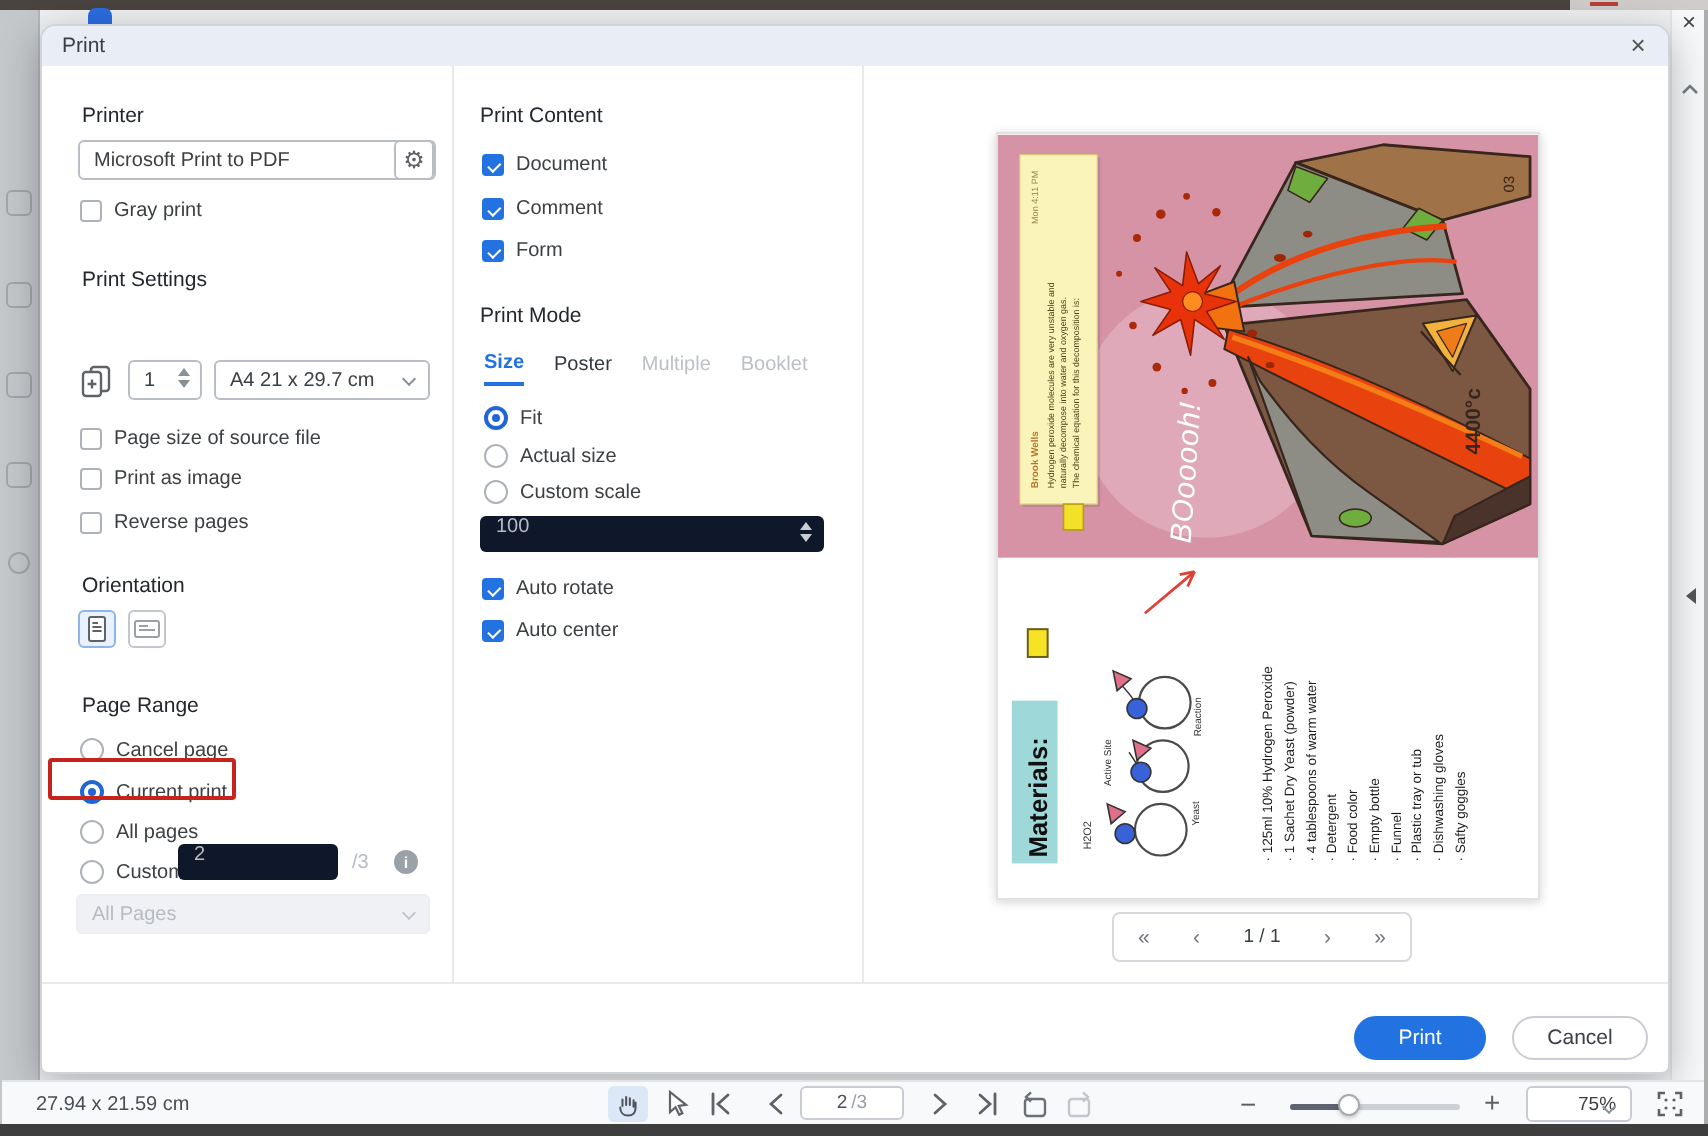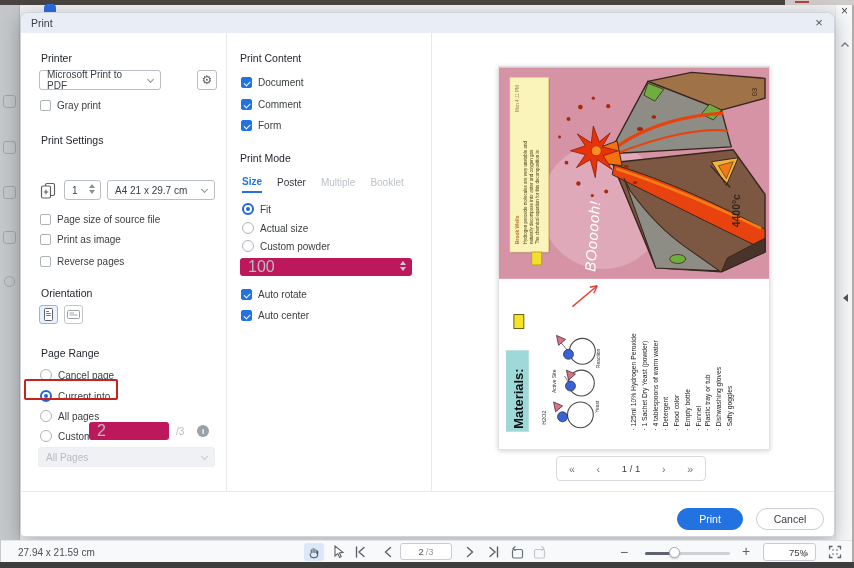--- a/index.html
+++ b/index.html
@@ -49,21 +49,21 @@
   .radio.on { border:2px solid #2066d6; }
   .radio.on::after { content:""; position:absolute; left:2px; top:2px; width:4px; height:4px; border-radius:50%; background:#2066d6; }
   .sqbtn { position:absolute; width:20px; height:20px; border:1px solid #b9bdc4; border-radius:3px; background:#fff;
            display:flex; align-items:center; justify-content:center; font-size:12px; color:#5f6368; }
   .spin { position:absolute; width:37px; height:20px; border:1px solid #b9bdc4; border-radius:3px; background:#fff;
           display:flex; align-items:center; padding-left:7px; font-size:10px; color:#3c4043; }
   .spin .arr { position:absolute; right:5px; top:3px; display:flex; flex-direction:column; gap:2px; }
   .tri-u { width:0; height:0; border-left:3px solid transparent; border-right:3px solid transparent; border-bottom:4px solid #8a9097; }
   .tri-d { width:0; height:0; border-left:3px solid transparent; border-right:3px solid transparent; border-top:4px solid #8a9097; }
   .tri-u.dis { border-bottom-color:#c9cdd2; } .tri-d.dis { border-top-color:#c9cdd2; }
-  .input-dis { position:absolute; background:#be185d; border-radius:3px; display:flex; align-items:flex-start; padding-left:8px; font-size:16px; color:#b7bbc2; }
+  .input-dis { position:absolute; background:#0f172a; border-radius:3px; display:flex; align-items:flex-start; padding-left:8px; font-size:10px; color:#b7bbc2; }
   .info-ci { width:12px; height:12px; border-radius:50%; background:#9aa1a9; color:#fff; font-size:8px; font-weight:700;
              display:flex; align-items:center; justify-content:center; }
   .tab { font-size:10px; color:#33383f; padding-bottom:4px; }
   .tab.active { color:#2273e1; font-weight:700; border-bottom:2px solid #2273e1; }
   .tab.dis { color:#bcc0c6; }
   .orient { position:absolute; width:19px; height:19px; border:1px solid #c3c7cd; border-radius:3px; background:#fff;
             display:flex; align-items:center; justify-content:center; }
   .orient.sel { background:#e9f1fd; border-color:#8fb4ea; }
 
   
@@ -121,21 +121,21 @@
   <div class="abs dialog">
     <div class="titlebar">
       <span class="t">Print</span>
       <span class="dlg-close">×</span>
     </div>
     <div class="vdiv" style="left:205px"></div>
     <div class="vdiv" style="left:410px"></div>
     <div class="hdiv"></div>
 
     <div class="abs lbl" style="left:20px;top:39px">Printer</div>
-    <div class="select" style="left:18px;top:57px;width:122px">
+    <div class="select" style="left:18px;top:57px;width:179px">
       <span>Microsoft Print to PDF</span>
         <i class="car"></i>
     </div>
     <div class="sqbtn" style="left:176px;top:57px">
       <span>⚙</span>
     </div>
     <div class="abs row" style="left:19px;top:87px">
       <span class="cb"></span>
       <span class="txt">Gray print</span>
     </div>
@@ -184,21 +184,21 @@
       </svg>
     </div>
 
     <div class="abs lbl" style="left:20px;top:334px">Page Range</div>
     <div class="abs row" style="left:19px;top:356px">
       <span class="radio"></span>
       <span class="txt">Cancel page</span>
     </div>
     <div class="abs row" style="left:19px;top:377px">
       <span class="radio on"></span>
-      <span class="txt">Current into</span>
+      <span class="txt">Current print</span>
     </div>
     <div class="abs row" style="left:19px;top:397px">
       <span class="radio"></span>
       <span class="txt">All pages</span>
     </div>
     <div class="abs row" style="left:19px;top:417px">
       <span class="radio"></span>
       <span class="txt">Custom</span>
     </div>
     <div class="input-dis" style="left:68px;top:409px;width:80px;height:18px">
@@ -237,21 +237,21 @@
     <div class="abs row" style="left:221px;top:190px">
       <span class="radio on"></span>
       <span class="txt">Fit</span>
     </div>
     <div class="abs row" style="left:221px;top:209px">
       <span class="radio"></span>
       <span class="txt">Actual size</span>
     </div>
     <div class="abs row" style="left:221px;top:227px">
       <span class="radio"></span>
-      <span class="txt">Custom powder</span>
+      <span class="txt">Custom scale</span>
     </div>
     <div class="input-dis" style="left:219px;top:245px;width:172px;height:18px">
       <span>100</span>
       <span style="position:absolute;right:6px;top:3px;display:flex;flex-direction:column;gap:2px">
           <i class="tri-u dis"></i>
           <i class="tri-d dis"></i>
         </span>
     </div>
     <div class="abs row" style="left:220px;top:276px">
       <span class="cb on"></span>

